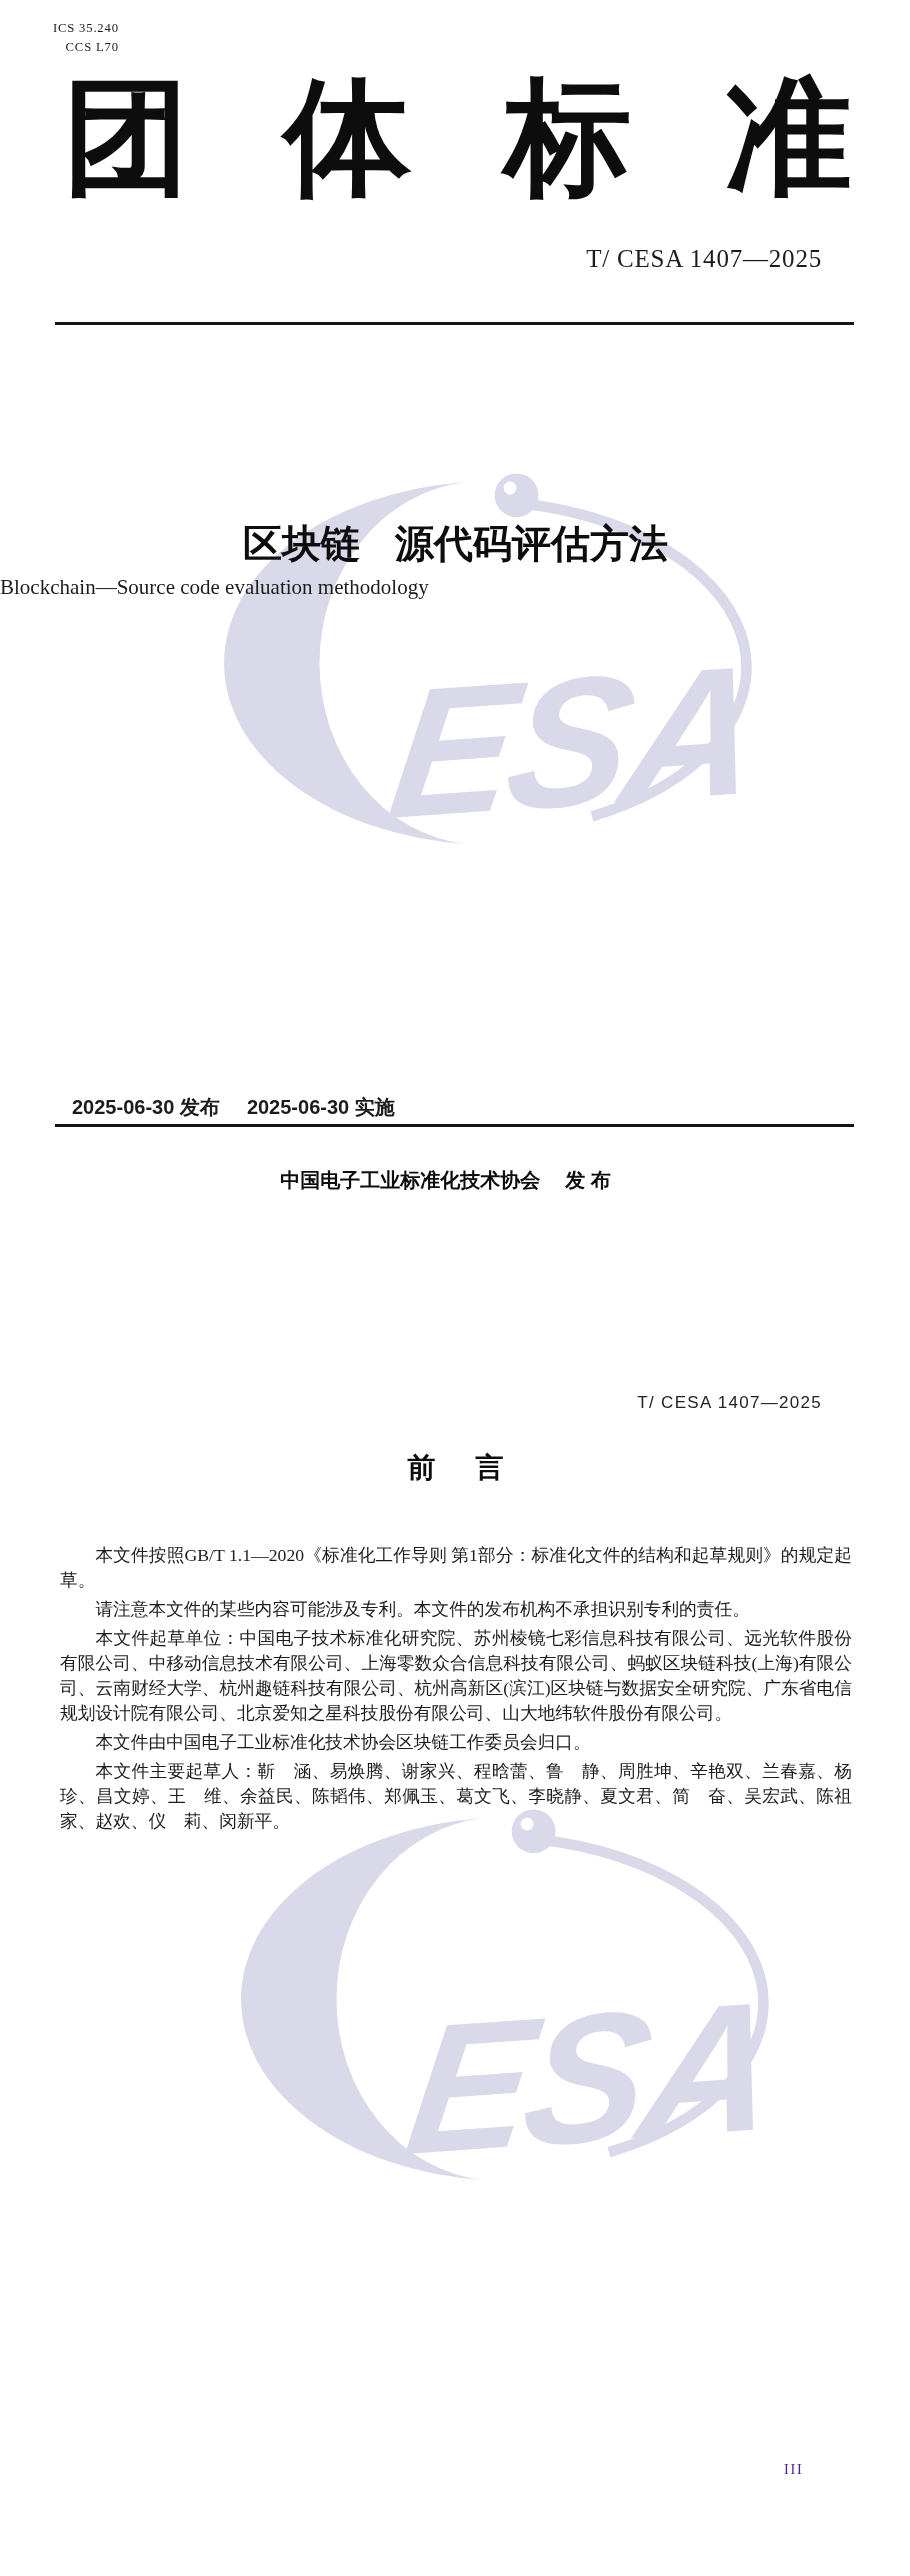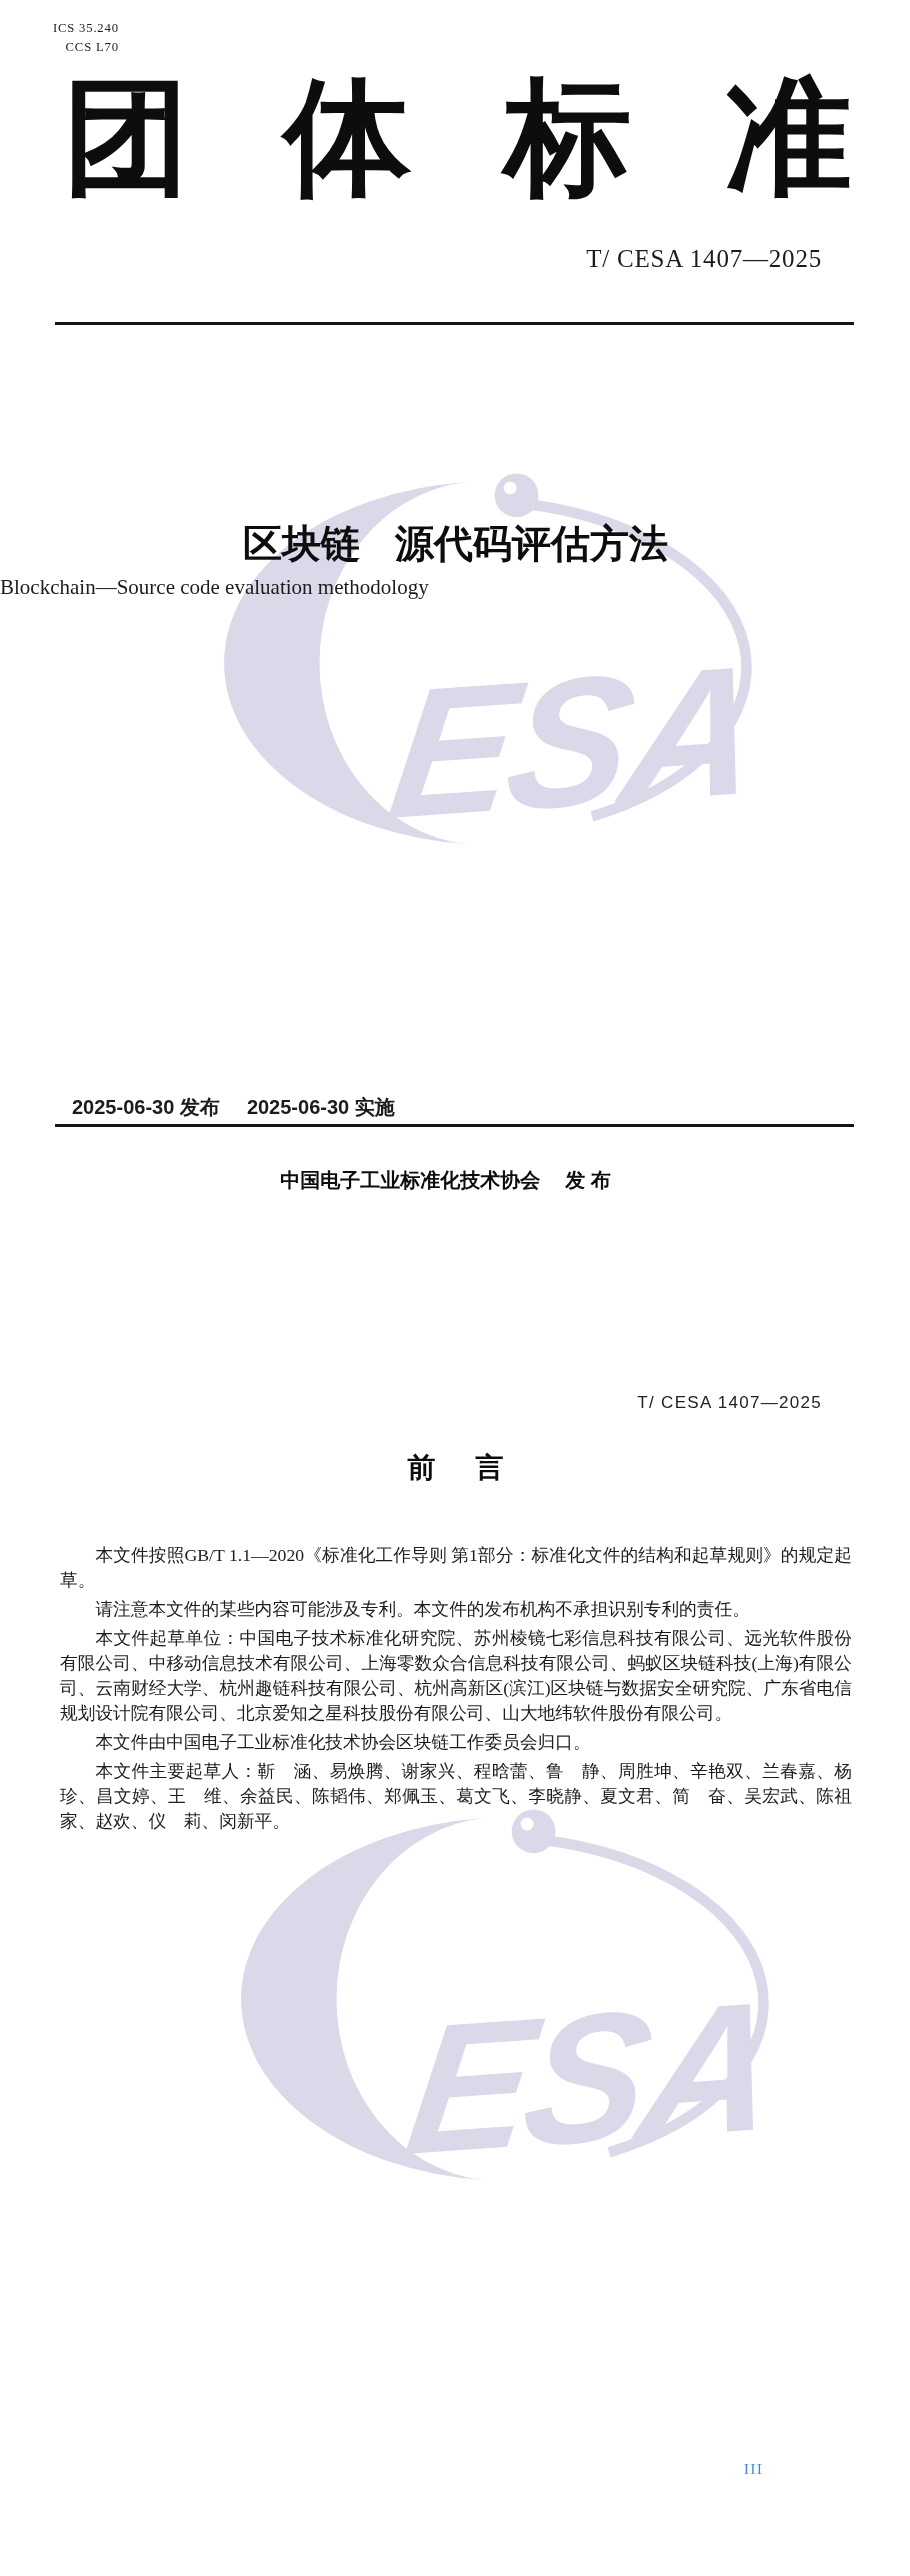--- a/index.html
+++ b/index.html
@@ -23,21 +23,21 @@
   .rule-bottom{left:55px;top:1124px;width:799px;height:3.4px;background:#151515;}
   .publisher{left:0;top:1167px;width:811px;display:flex;justify-content:center;align-items:baseline;gap:25px;
     font-family:"Liberation Sans",sans-serif;font-weight:700;font-size:20px;color:#0d0d0d;margin-left:40px;}
 
   
   .p2-header{right:89px;top:1393px;font-size:17px;font-family:"Liberation Sans",sans-serif;letter-spacing:1.3px;color:#222;}
   .foreword-title{left:0;top:1449px;width:911px;display:flex;justify-content:center;gap:40px;
     font-family:"Liberation Sans",sans-serif;font-weight:700;font-size:28px;color:#0d0d0d;z-index:2;}
   .foreword-body{left:56px;top:1539px;width:800px;font-size:17.7px;line-height:25px;text-align:justify;z-index:2;}
   .foreword-body p{margin:4px;text-indent:2em;}
-  .page-num{left:744px;top:2461px;font-size:14.3px;font-family:"Liberation Serif",serif;letter-spacing:1.7px;color:#3b82f6;}
+  .page-num{left:784px;top:2461px;font-size:14.3px;font-family:"Liberation Serif",serif;letter-spacing:1.7px;color:#4c1d95;}
 
   
   .wm{z-index:0;pointer-events:none;}
   .wm-1{left:108px;top:471px;width:668px;height:381px;}
   .wm-2{left:125px;top:1807px;width:668px;height:381px;}
 </style>
 </head>
 <body>
 
 <svg width="0" height="0" style="position:absolute" aria-hidden="true">

